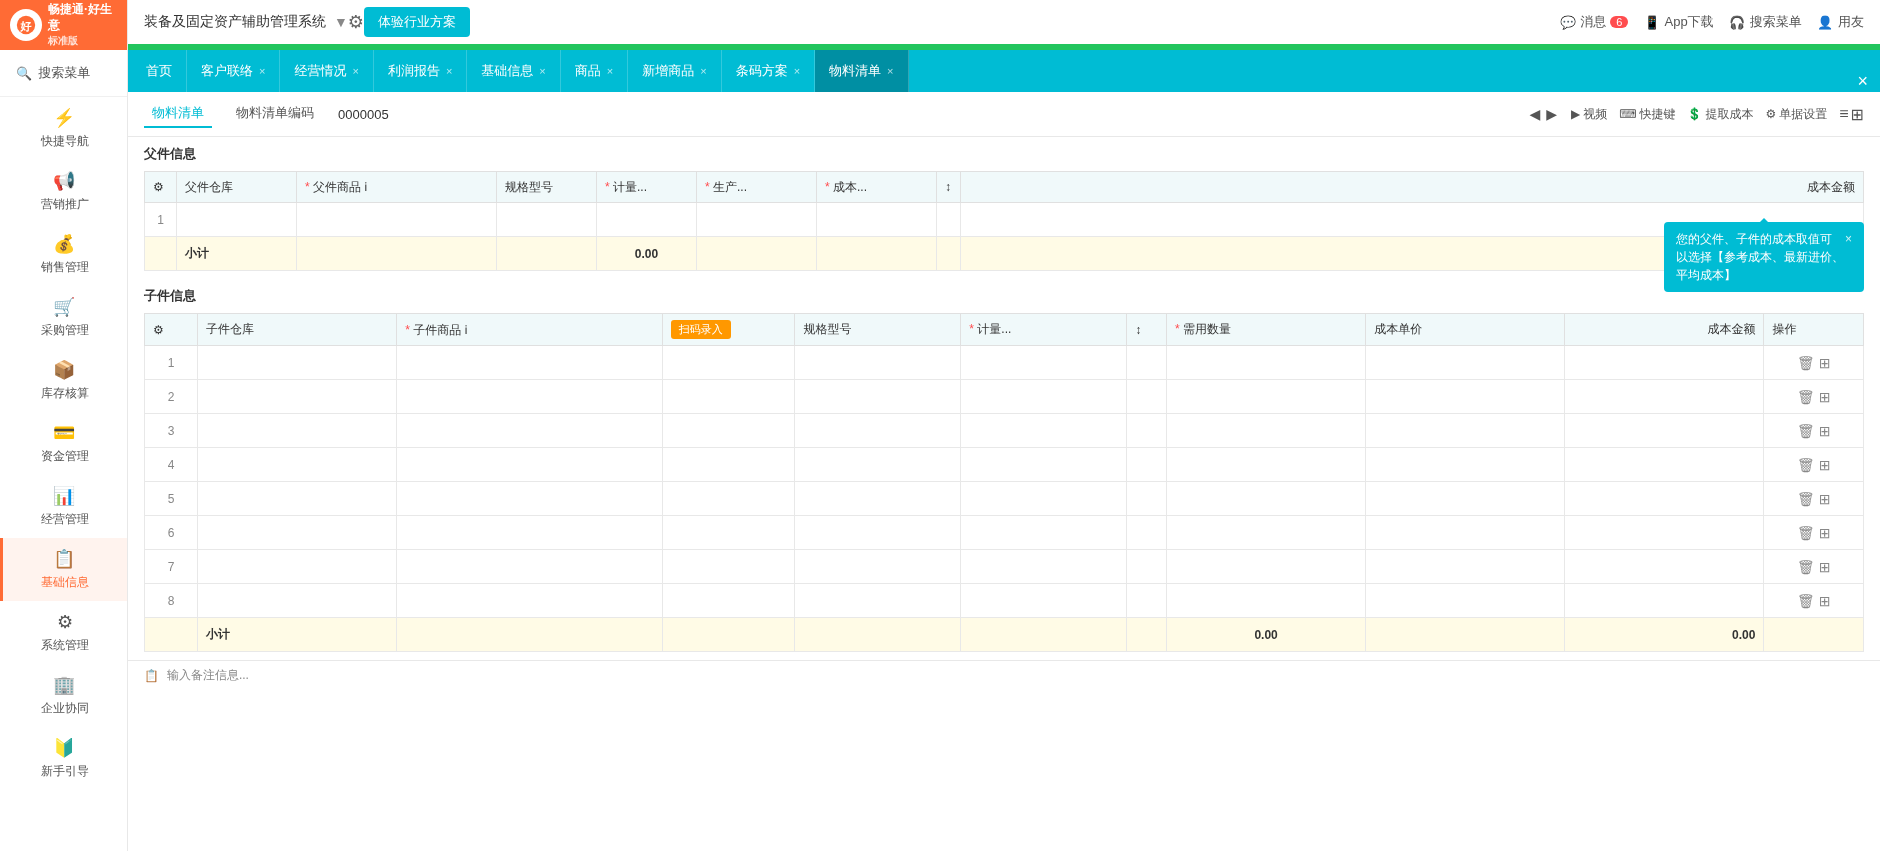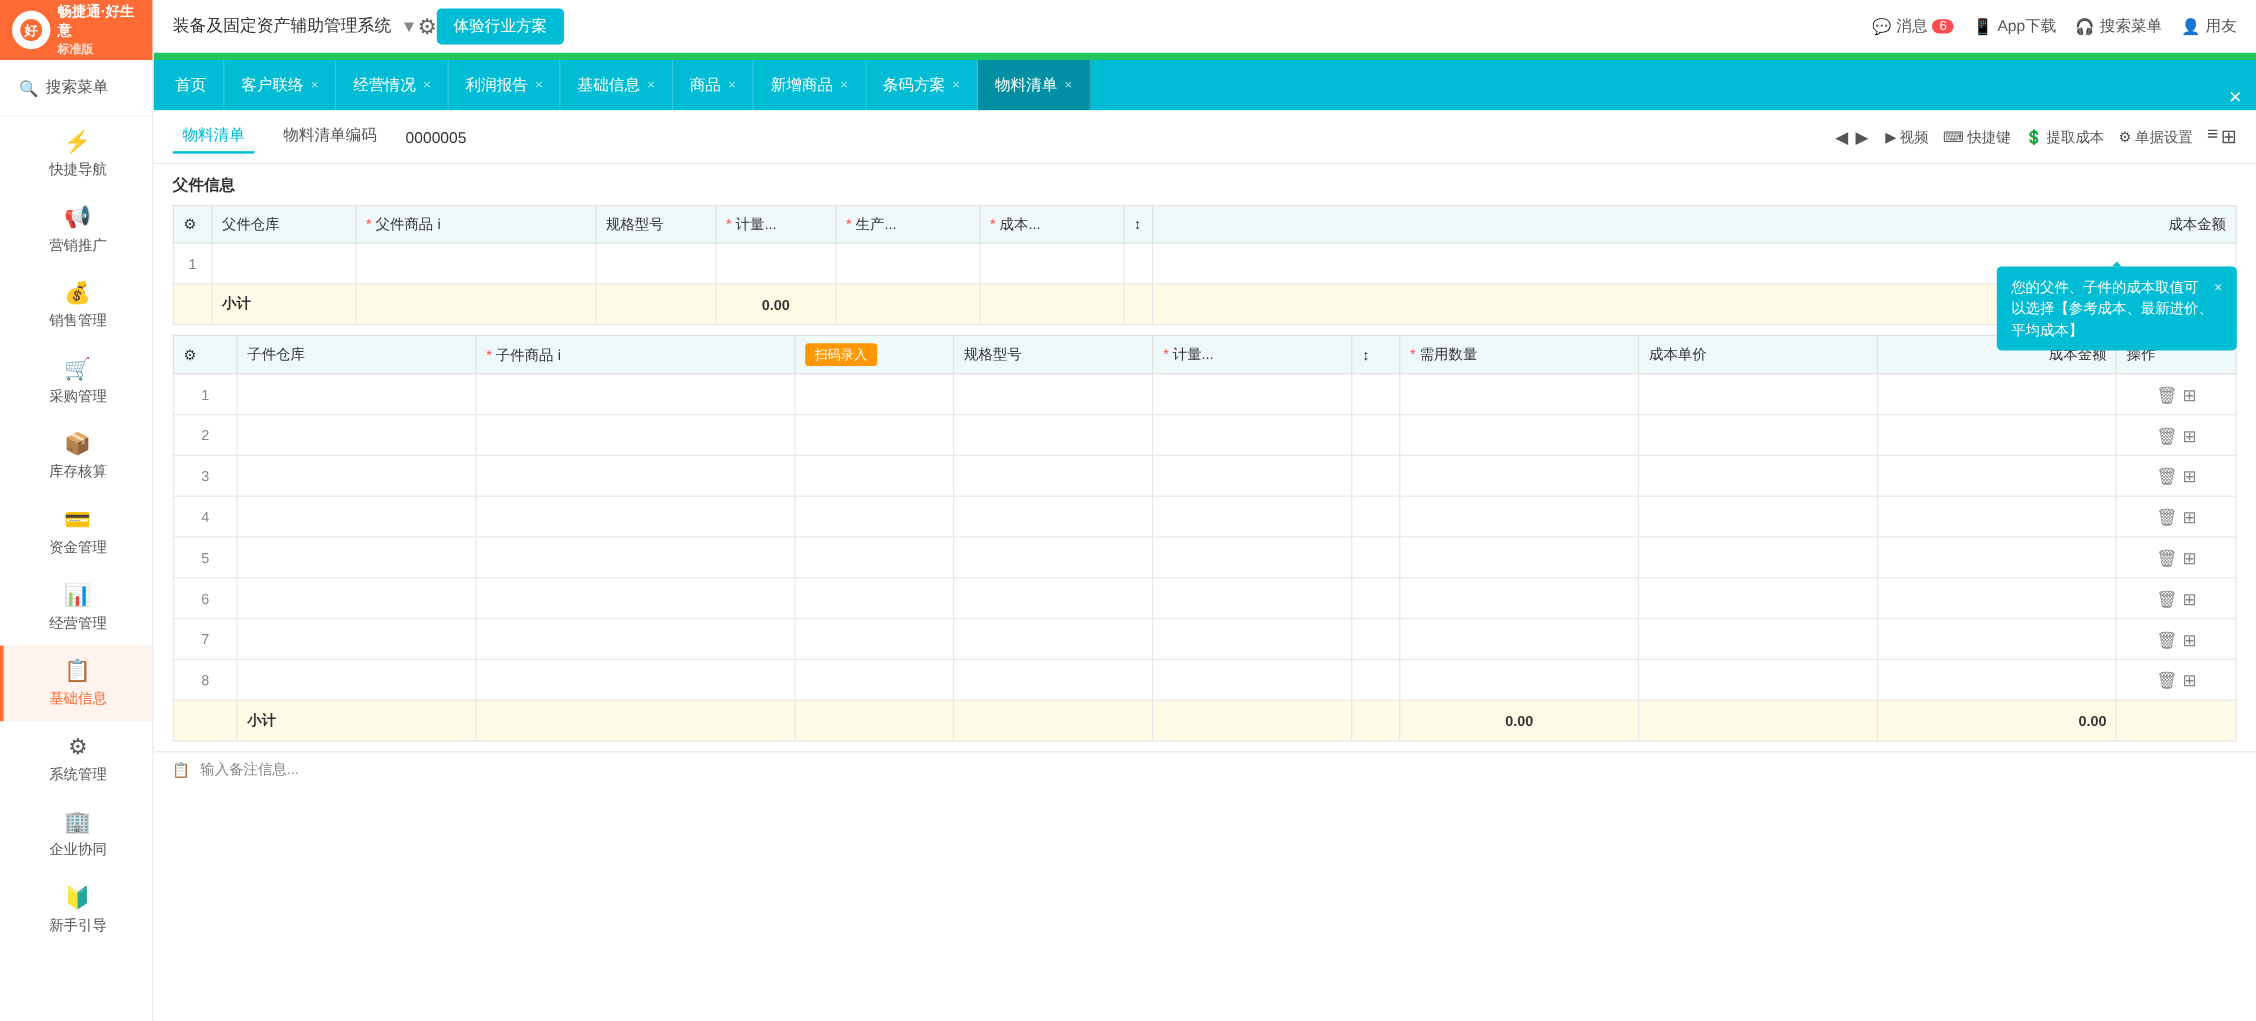--- a/index.html
+++ b/index.html
@@ -475,20 +475,21 @@
             <td style="text-align:center;">0.00</td>
             <td></td>
             <td></td>
             <td></td>
             <td style="text-align:right;">0.00</td>
           </tr>
         </tbody>
       </table>
     </div>
 
+    <div class="section-title">子件信息</div>
     <div class="table-wrapper">
       <table class="data-table">
         <thead>
           <tr>
             <th style="width:32px;">⚙</th>
             <th style="width:120px;">子件仓库</th>
             <th style="width:160px;"><span style="color:#ff4d4f;">*</span> 子件商品 ℹ</th>
             <th style="width:80px;"><button class="scan-btn">扫码录入</button></th>
             <th style="width:100px;">规格型号</th>
             <th style="width:100px;"><span style="color:#ff4d4f;">*</span> 计量...</th>

